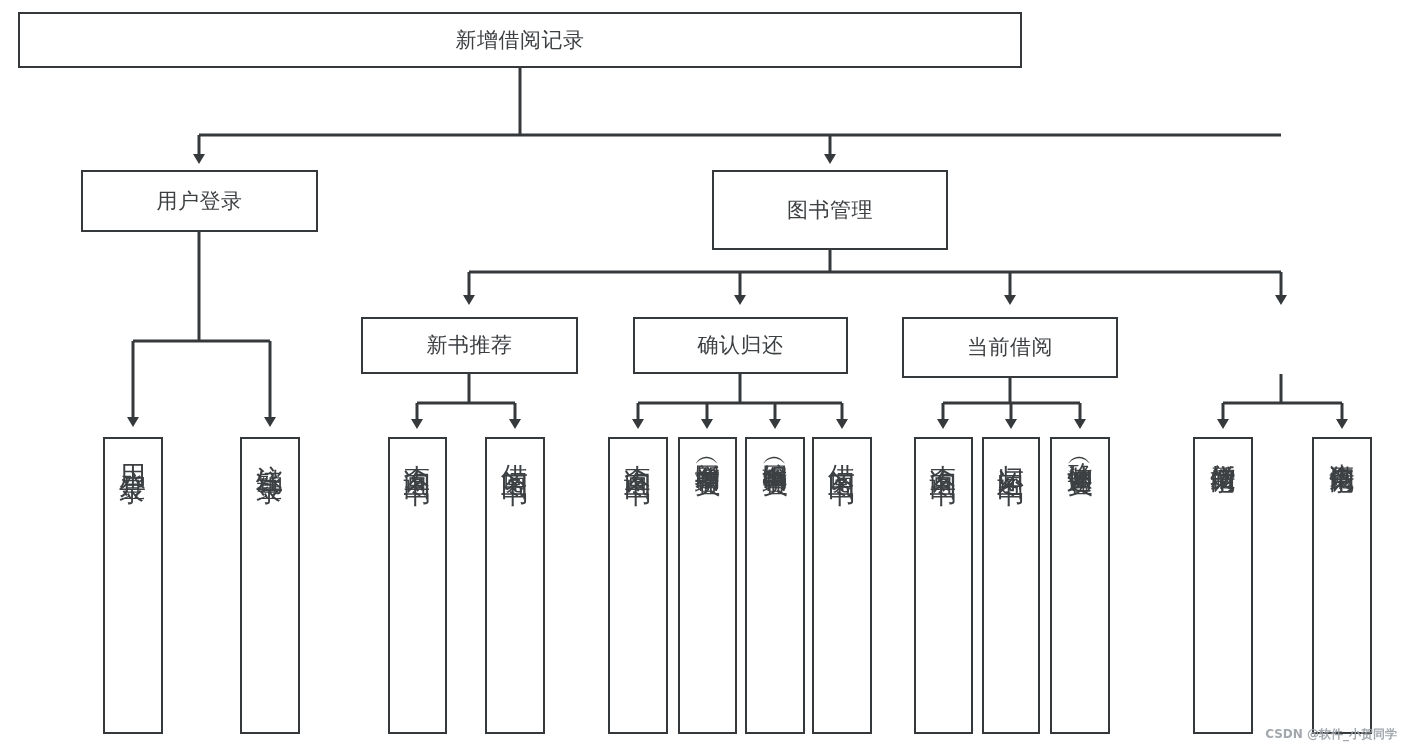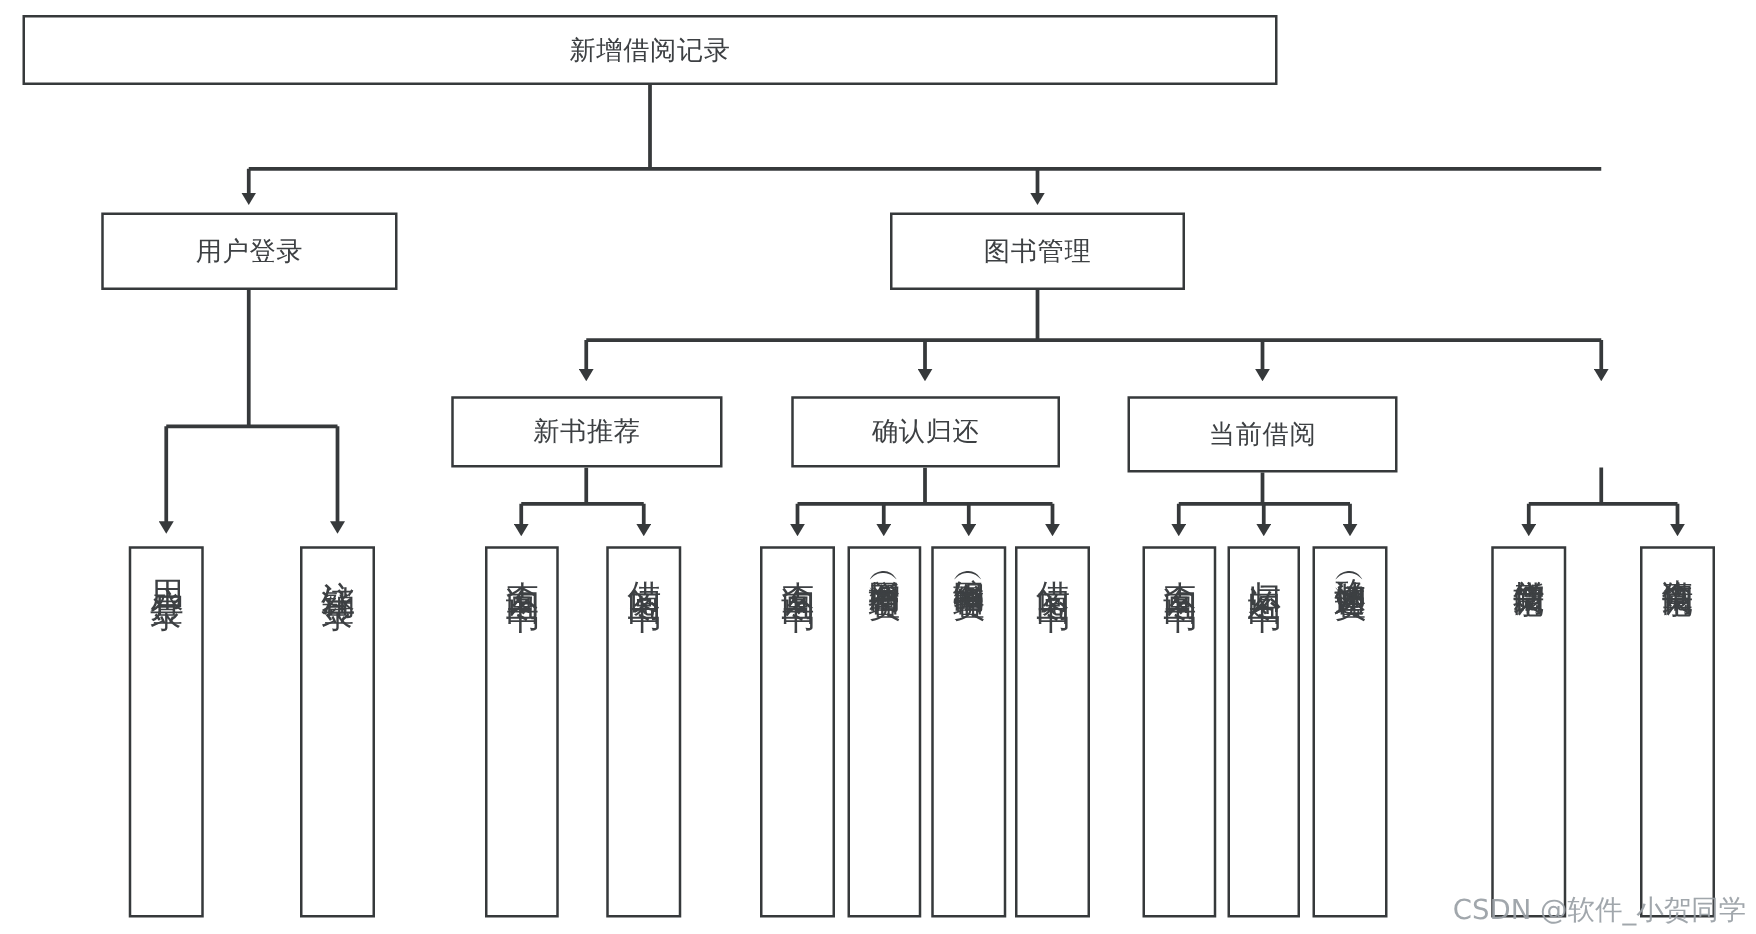--- a/index.html
+++ b/index.html
@@ -60,25 +60,26 @@
     margin: 0 auto;
   }
   .node-v.tight .node-label {
     font-size: 25px;
     letter-spacing: 1.5px;
   }
   #watermark {
     position: absolute;
     right: 8px;
     bottom: 4px;
-    font-size: 22px;
+    font-size: 12px;
     color: #9aa0a6;
     opacity: 0.92;
     white-space: nowrap;
     pointer-events: none;
+    font-weight: bold;
   }
 </style>
 </head>
 <body>
 
 <div id="diagram-root">
 
   <svg class="layer" viewBox="0 0 1405 747" xmlns="http://www.w3.org/2000/svg">
     <defs>
       <marker id="arrow" markerWidth="10" markerHeight="12" refX="1" refY="6" orient="auto" markerUnits="userSpaceOnUse">
@@ -134,21 +135,21 @@
     </g>
   </svg>
 
   <div class="node-box node-h" style="left:18px; top:12px; width:1004px; height:56px;">
     <span class="node-label">新增借阅记录</span>
   </div>
 
   <div class="node-box node-h" style="left:81px; top:170px; width:237px; height:62px;">
     <span class="node-label">用户登录</span>
   </div>
-  <div class="node-box node-h" style="left:712px; top:170px; width:236px; height:62px;">
+  <div class="node-box node-h" style="left:712px; top:170px; width:236px; height:80px;">
     <span class="node-label">图书管理</span>
   </div>
 
   <div class="node-box node-h" style="left:361px; top:317px; width:217px; height:57px;">
     <span class="node-label">新书推荐</span>
   </div>
   <div class="node-box node-h" style="left:633px; top:317px; width:215px; height:57px;">
     <span class="node-label">确认归还</span>
   </div>
   <div class="node-box node-h" style="left:902px; top:317px; width:216px; height:61px;">

